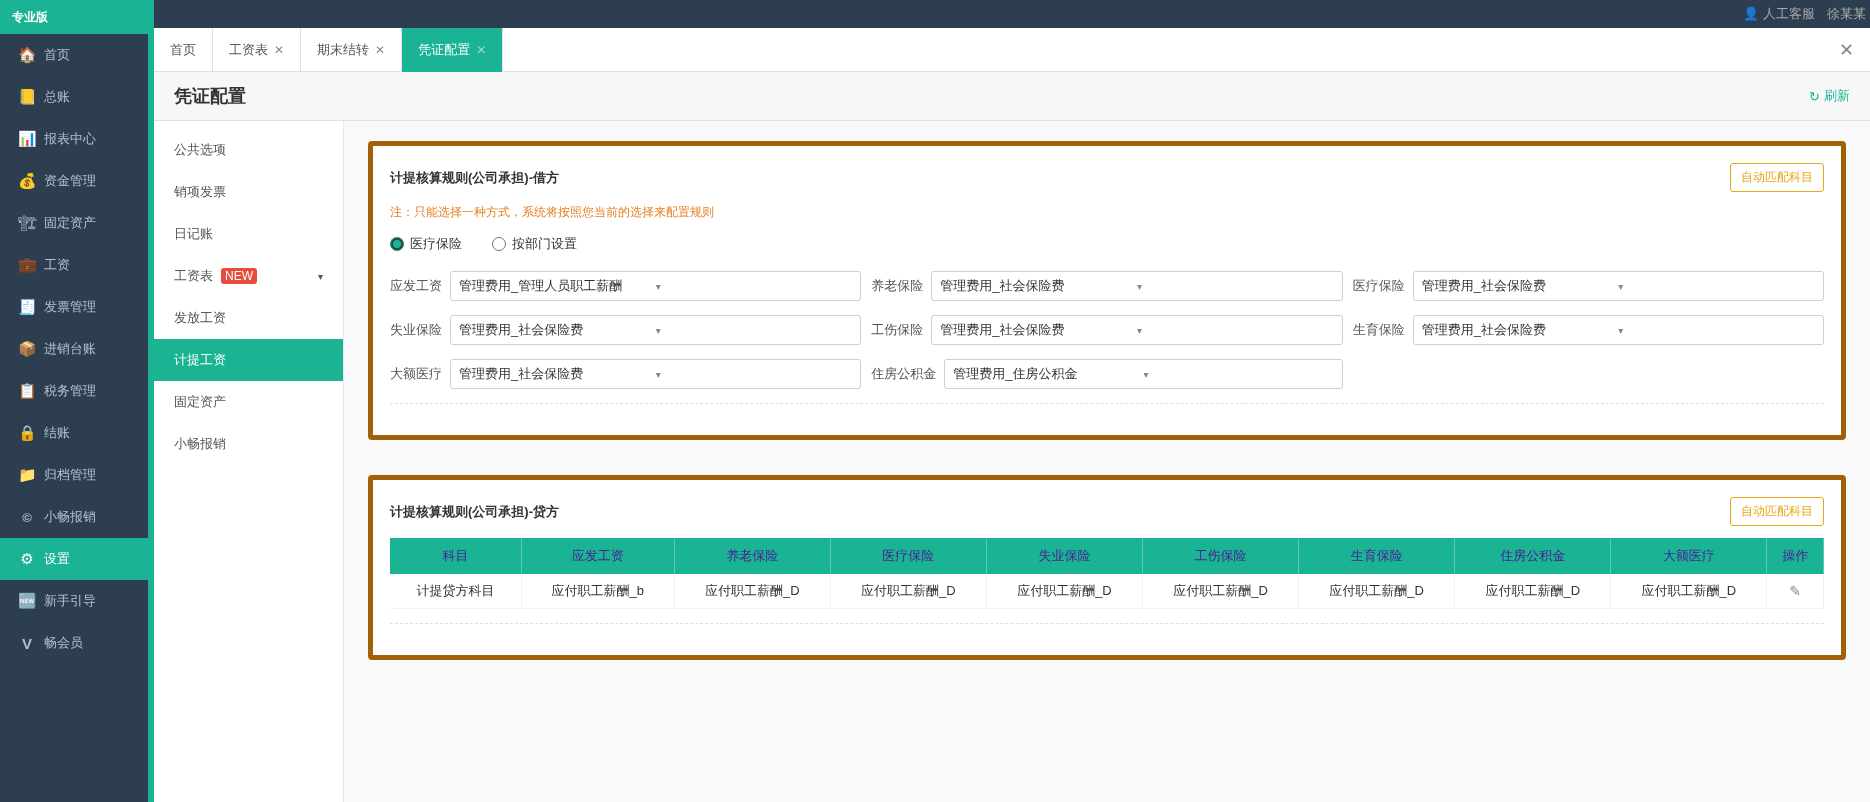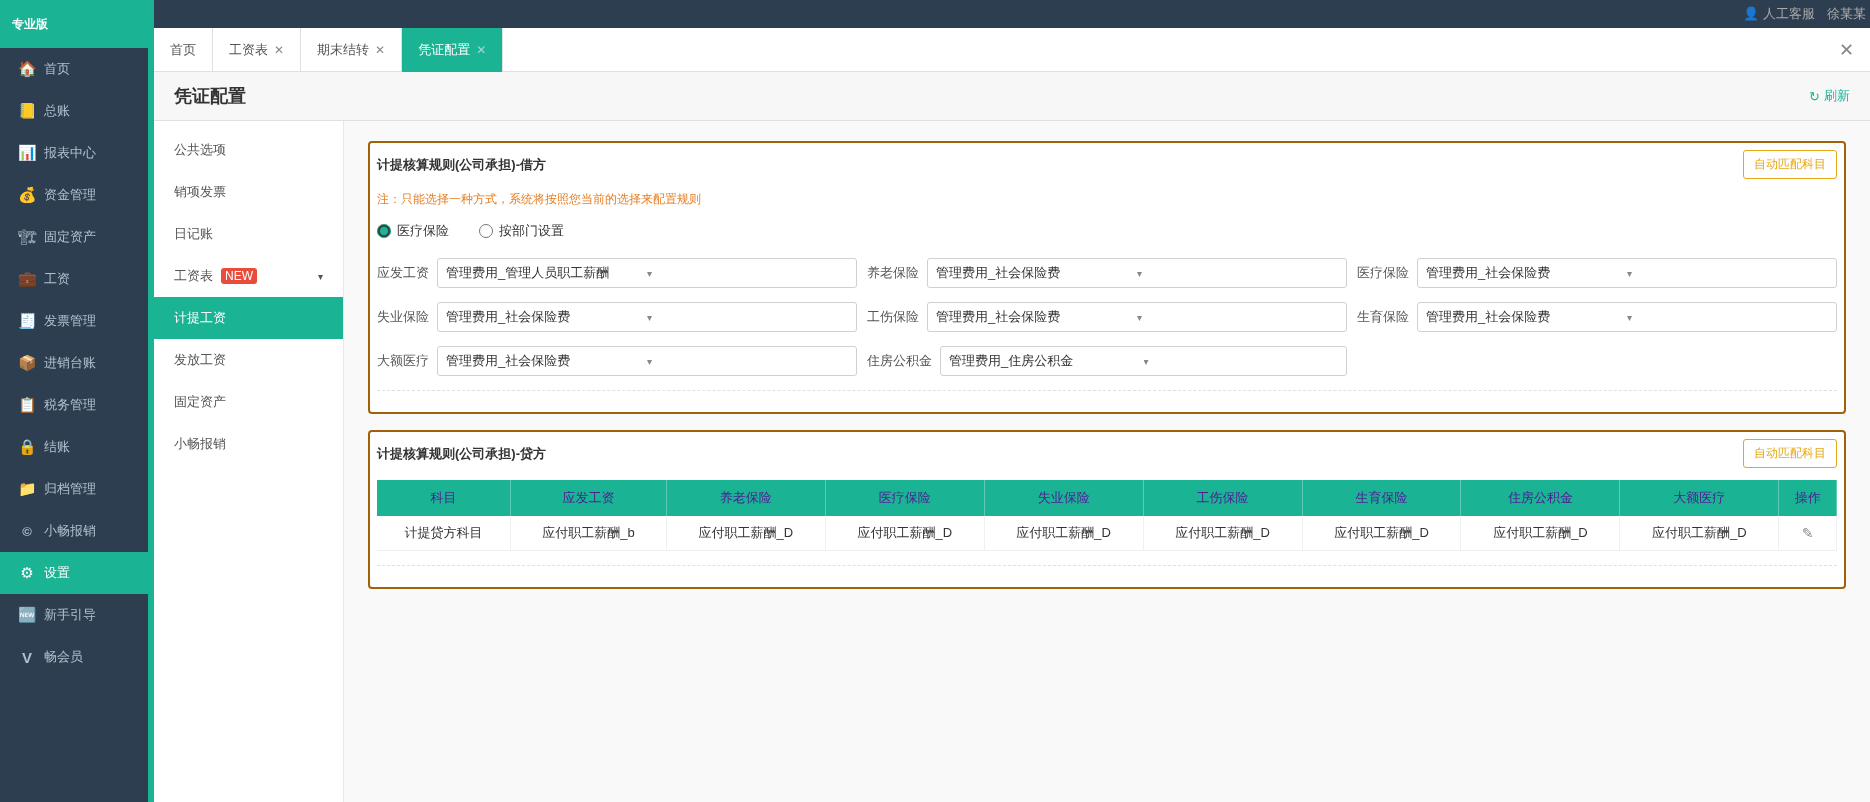--- a/index.html
+++ b/index.html
@@ -1,20 +1,20 @@
 <!DOCTYPE html>
 <html><head>
   <meta charset="utf-8">
   <style>
     * { box-sizing: border-box; margin: 0; padding: 0; font-family: "Microsoft YaHei", "PingFang SC", sans-serif; font-size: 13px; }
     body { display: flex; height: 802px; overflow: hidden; background: #f5f5f5; }
 
     
     .sidebar { width: 148px; background: #2d3e50; display: flex; flex-direction: column; color: #ccc; flex-shrink: 0; }
-    .sidebar-logo { background: #1ab394; color: white; font-size: 12px; padding: 24px 12px; font-weight: bold; height: 28px; display: flex; align-items: center; }
+    .sidebar-logo { background: #1ab394; color: white; font-size: 12px; padding: 17px 12px; font-weight: bold; height: 28px; display: flex; align-items: center; }
     .sidebar-item { display: flex; align-items: center; gap: 8px; padding: 12px 18px; cursor: pointer; color: #b0c0d0; font-size: 13px; }
     .sidebar-item.active { background: #1ab394; color: white; }
     .sidebar-item .icon { width: 18px; text-align: center; font-size: 15px; }
     .scroll-indicator { width: 6px; background: #1ab394; align-self: stretch; }
 
     
     .main { flex: 1; display: flex; flex-direction: column; overflow: hidden; }
 
     
     .tab-bar { background: white; display: flex; align-items: center; border-bottom: 1px solid #e0e0e0; padding: 0 0; height: 44px; flex-shrink: 0; }
@@ -35,21 +35,21 @@
     .left-nav { width: 190px; background: white; border-right: 1px solid #e8e8e8; flex-shrink: 0; padding-top: 8px; }
     .left-nav-item { padding: 12px 20px; cursor: pointer; color: #555; font-size: 13px; display: flex; align-items: center; justify-content: space-between; }
     .left-nav-item.active { background: #1ab394; color: white; }
     .left-nav-item .badge-new { background: #e74c3c; color: white; font-size: 12px; padding: 1px 4px; border-radius: 3px; margin-left: 4px; }
     .left-nav-chevron { font-size: 10px; }
 
     
     .right-content { flex: 1; overflow-y: auto; padding: 20px 24px; background: #f9f9f9; }
 
     
-    .section { background: white; border: 2px solid #a16207; border-radius: 4px; margin-bottom: 16px; padding: 7px; }
+    .section { background: white; border: 5px solid #a16207; border-radius: 4px; margin-bottom: 35px; padding: 17px; }
     .section-header { font-size: 15px; font-weight: bold; color: #333; margin-bottom: 12px; display: flex; align-items: center; justify-content: space-between; }
     .section-note { color: #e67e22; font-size: 12px; margin-bottom: 14px; }
 
     
     .radio-group { display: flex; gap: 30px; margin-bottom: 18px; align-items: center; }
     .radio-label { display: flex; align-items: center; gap: 6px; cursor: pointer; color: #333; }
     .radio-input { accent-color: #1ab394; width: 14px; height: 14px; }
 
     
     .form-grid { display: grid; grid-template-columns: repeat(3, 1fr); gap: 14px 10px; }
@@ -190,25 +190,25 @@
       <div class="left-nav-item">
         <span>日记账</span>
       </div>
       <div class="left-nav-item" style="display:flex;align-items:center;justify-content:space-between;">
         <span style="display:flex;align-items:center;gap:4px;">
           <span>工资表</span>
           <span class="badge-new">NEW</span>
         </span>
         <span class="left-nav-chevron">▾</span>
       </div>
+      <div class="left-nav-item">
+        <span>发放工资</span>
+      </div>
       <div class="left-nav-item active">
         <span>计提工资</span>
-      </div>
-      <div class="left-nav-item">
-        <span>发放工资</span>
       </div>
       <div class="left-nav-item">
         <span>固定资产</span>
       </div>
       <div class="left-nav-item">
         <span>小畅报销</span>
       </div>
     </div>
 
     <div class="right-content">

